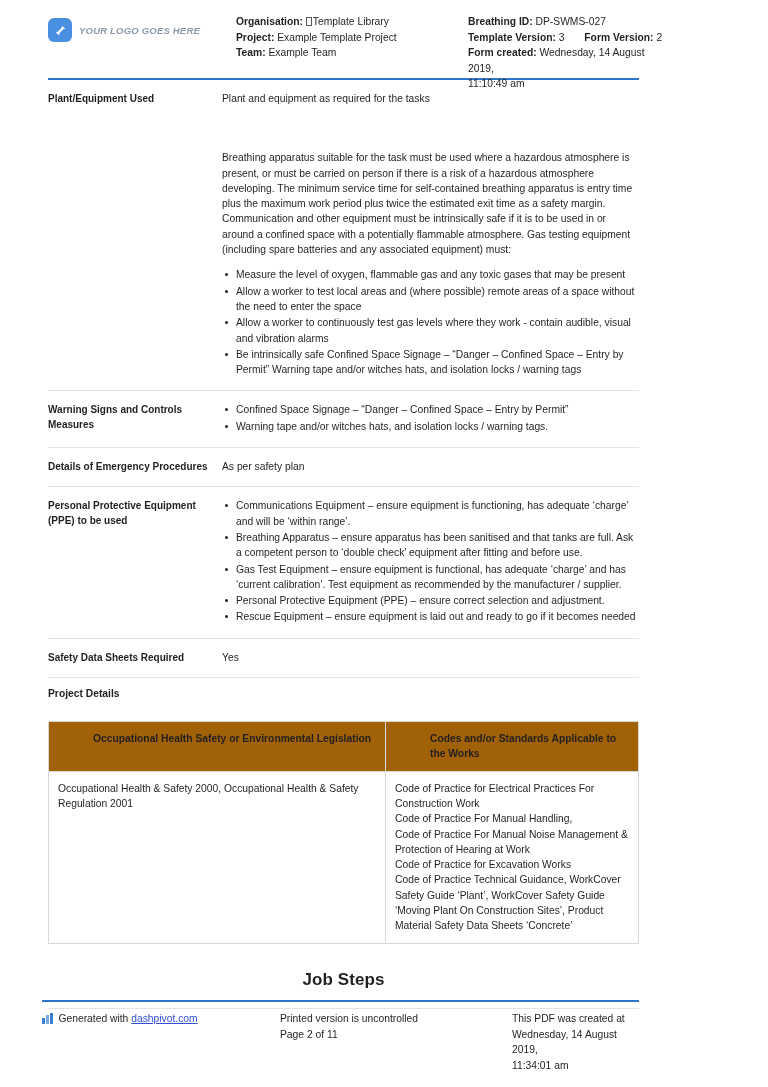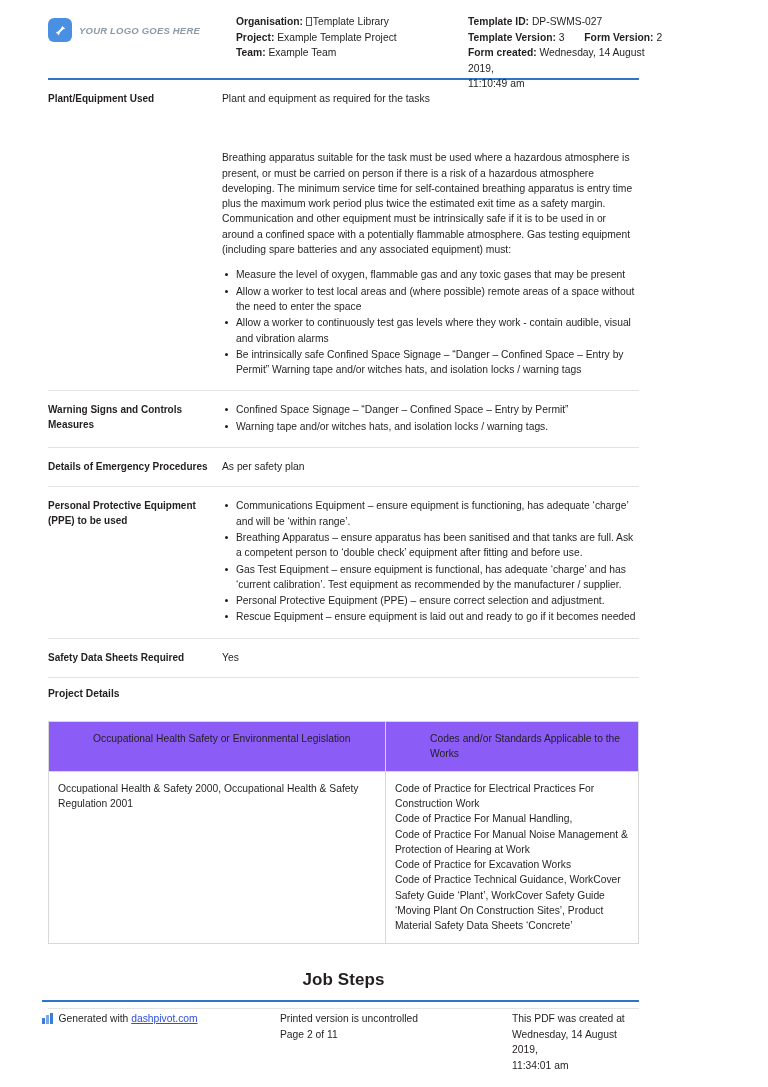--- a/index.html
+++ b/index.html
@@ -138,22 +138,22 @@
   }
   table.pd th, table.pd td {
     border: 1px solid #d8d8d8;
     vertical-align: top;
     padding: 9px 9px 9px 9px;
     font-size: 10.3px;
     line-height: 15.3px;
     text-align: left;
   }
   table.pd th {
-    background: #8b5cf6;
-    font-weight: normal;
+    background: #a16207;
+    font-weight: bold;
     padding-left: 44px;
   }
   table.pd th.c1, table.pd td.c1 { width: 337px; }
   table.pd th.c2 { vertical-align: bottom; }
   table.pd td { height: 130px; }
   .cell-lines > div { white-space: normal; }
 
   
   .jobsteps {
     text-align: center;
@@ -233,21 +233,21 @@
         <span class="hdr-val">Example Template Project</span>
       </div>
       <div class="hdr-line">
         <span class="hdr-label">Team:</span>
         <span class="hdr-val">Example Team</span>
       </div>
     </div>
 
     <div class="hdr-col right">
       <div class="hdr-line">
-        <span class="hdr-label">Template ID:</span>
+        <span class="hdr-label">Breathing ID:</span>
         <span class="hdr-val">DP-SWMS-027</span>
       </div>
       <div class="hdr-line">
         <span class="hdr-label">Template Version:</span>
         <span class="hdr-val">3</span>
         <span class="gap-inline"></span>
         <span class="hdr-label">Form Version:</span>
         <span class="hdr-val">2</span>
       </div>
       <div class="hdr-line wrap">

